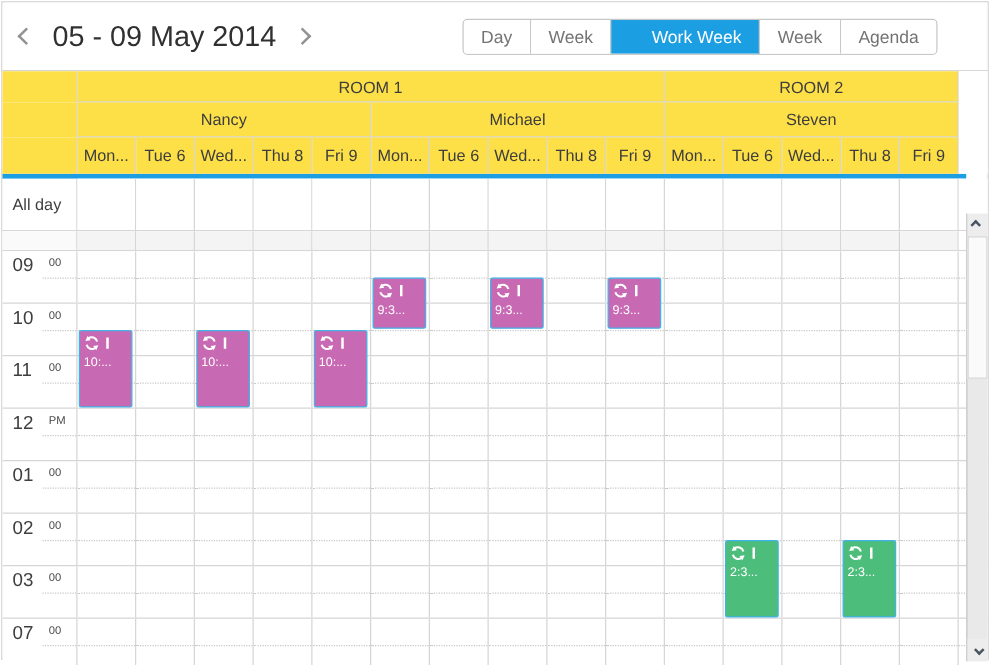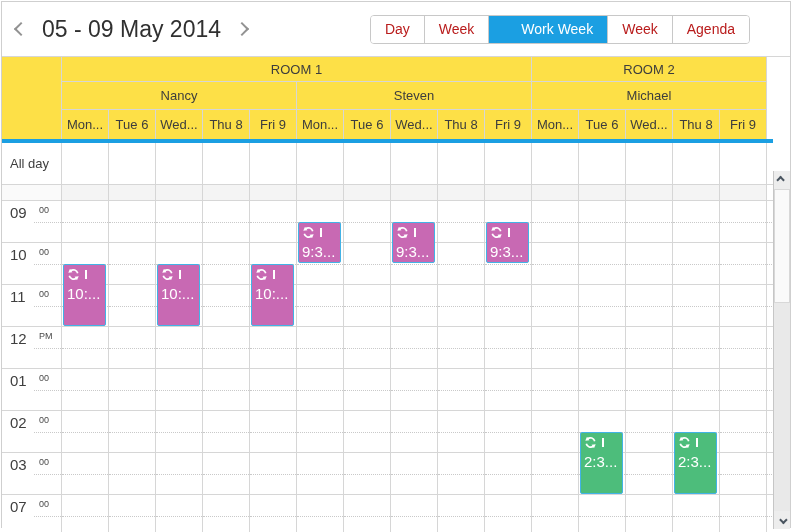--- a/index.html
+++ b/index.html
@@ -13,21 +13,21 @@
   body{width:793px;height:532px;background:#fff;font-family:"Liberation Sans","DejaVu Sans",sans-serif;color:var(--txt);overflow:hidden;}
   .widget{position:absolute;left:1px;top:1px;width:790px;height:527px;border:1px solid #cfcfcf;background:#fff;}
 
   
   .toolbar{position:relative;height:54px;display:flex;align-items:center;padding-left:14px;background:#fff;}
   .nav-chev{display:inline-block;width:10px;height:10px;border-left:2px solid #929292;border-bottom:2px solid #929292;cursor:pointer;}
   .nav-chev.left{transform:rotate(45deg);margin-right:10px;}
   .nav-chev.right{transform:rotate(-135deg);margin-left:10px;}
   .title{font-size:23px;color:#303030;margin:0 6px;white-space:nowrap;text-align:center;}
   .views{position:absolute;right:40px;top:13px;display:inline-flex;border:1px solid #c8c8c8;border-radius:4px;overflow:hidden;background:#fff;}
-  .vbtn{appearance:none;background:#fff;border:none;border-right:1px solid #c8c8c8;padding:6px 14px;font-size:14px;font-family:inherit;color:#b91c1c;cursor:pointer;line-height:15px;}
+  .vbtn{appearance:none;background:#fff;border:none;border-right:1px solid #c8c8c8;padding:6px 14px;font-size:14px;font-family:inherit;color:#737373;cursor:pointer;line-height:15px;}
   .vbtn:last-child{border-right:none;}
   .vbtn.sel{background:var(--accent);color:#fff;padding-left:32px;}
 
   
   .sched{position:relative;border-top:1px solid var(--line);}
   .grow{display:grid;grid-template-columns:60px repeat(15,47px) 1fr;background:#fff;}
   .hcell{display:flex;align-items:center;justify-content:center;font-size:13px;color:var(--txt);border-right:1px solid var(--line);border-bottom:1px solid var(--line);background:#fde047;}
   .gut{border-bottom:none!important;}
   .filler{border:none;background:#fff;}
   .rooms-row{height:25px;}
@@ -54,21 +54,21 @@
   .tcell{position:relative;border-right:1px solid var(--line);}
   .tcell::after{content:"";position:absolute;left:0;right:0;top:50%;border-top:1px dotted var(--dot);}
   .tfill{position:relative;}
   .tfill::after{content:"";position:absolute;left:0;right:18px;top:50%;border-top:1px dotted var(--dot);}
 
   
   .ev-layer{position:absolute;left:0;top:0;width:771px;height:378px;pointer-events:none;}
   .ev{position:absolute;width:43px;border:1px solid var(--ev-border);border-radius:2px;color:#fff;padding:2px 3px;overflow:hidden;pointer-events:auto;cursor:pointer;}
   .ev-top{display:flex;align-items:center;height:15px;}
   .ev-bar{display:inline-block;width:2px;height:9px;background:#fff;margin-left:5px;}
-  .ev-time{font-size:15px;margin-top:3px;white-space:nowrap;}
+  .ev-time{font-size:10px;margin-top:3px;white-space:nowrap;}
 
   
   .vscroll{position:absolute;left:771px;top:169px;width:17px;height:358px;background:#e9e9e9;border-left:1px solid #c6c6c6;}
   .sb-btn{position:absolute;left:0;width:16px;height:18px;background:#ededed;display:flex;align-items:center;justify-content:center;cursor:pointer;}
   .sb-btn.up{top:0;}
   .sb-btn.down{bottom:0;}
   .sb-chev{display:inline-block;width:6px;height:6px;border-left:2px solid #4a5560;border-bottom:2px solid #4a5560;}
   .sb-chev.up{transform:rotate(135deg) translate(1px,1px);}
   .sb-chev.down{transform:rotate(-45deg) translate(1px,1px);}
   .sb-thumb{position:absolute;left:0;top:18px;width:16px;height:114px;background:#fafafa;border:1px solid #d8d8d8;cursor:grab;}
@@ -94,22 +94,22 @@
   <div class="sched">
     <div class="grow rooms-row" id="rooms-row">
         <div class="hcell gut"></div>
         <div class="hcell" style="grid-column: span 10;">ROOM 1</div>
         <div class="hcell" style="grid-column: span 5;">ROOM 2</div>
         <div class="filler"></div>
       </div>
     <div class="grow persons-row" id="persons-row">
         <div class="hcell gut"></div>
         <div class="hcell" style="grid-column: span 5;">Nancy</div>
+        <div class="hcell" style="grid-column: span 5;">Michael</div>
         <div class="hcell" style="grid-column: span 5;">Steven</div>
-        <div class="hcell" style="grid-column: span 5;">Michael</div>
         <div class="filler"></div>
       </div>
     <div class="grow days-row" id="days-row">
         <div class="hcell gut"></div>
         <div class="hcell">Mon...</div>
         <div class="hcell">Tue 6</div>
         <div class="hcell">Wed...</div>
         <div class="hcell">Thu 8</div>
         <div class="hcell">Fri 9</div>
         <div class="hcell">Mon...</div>

